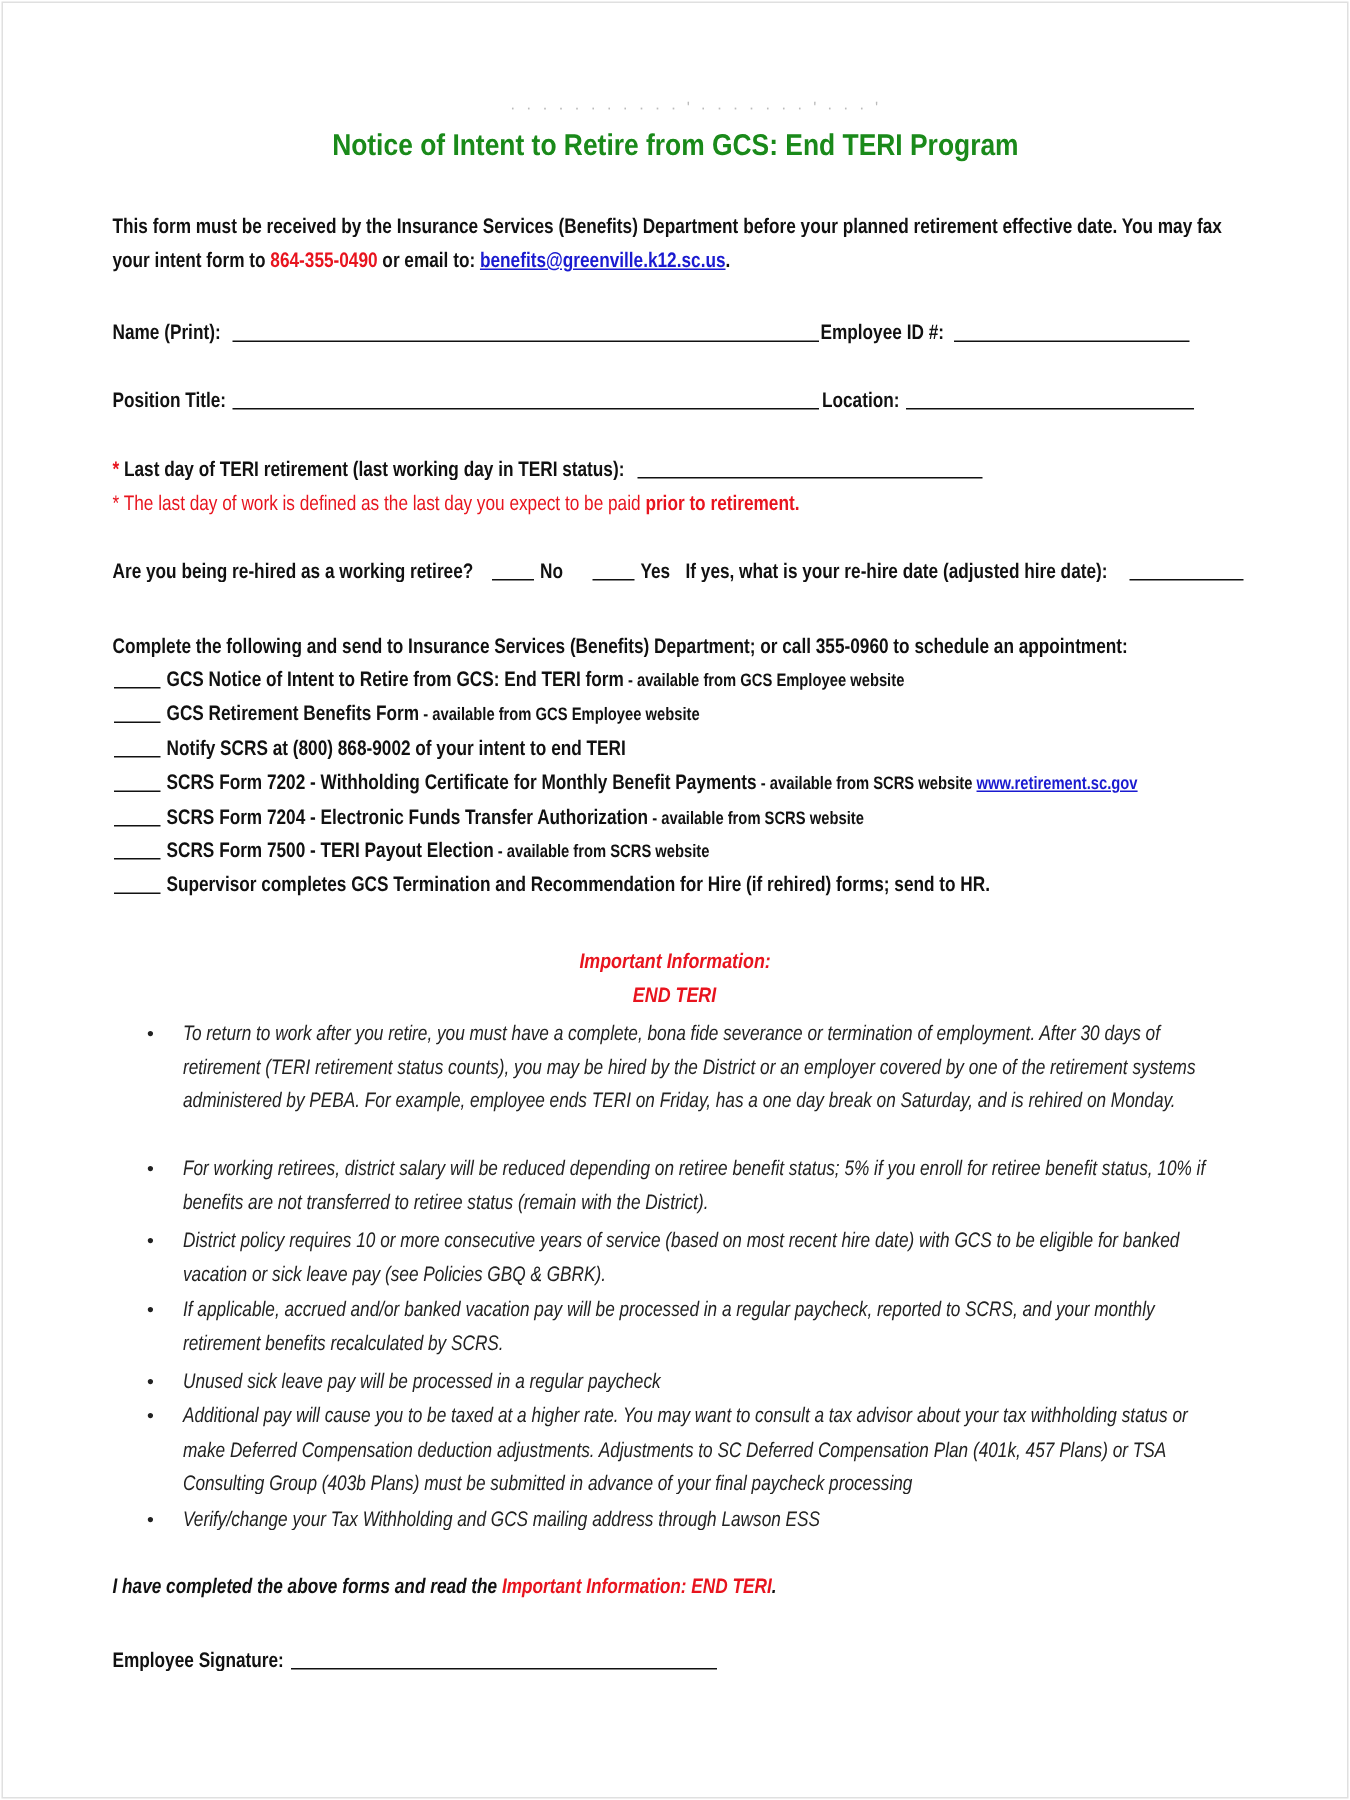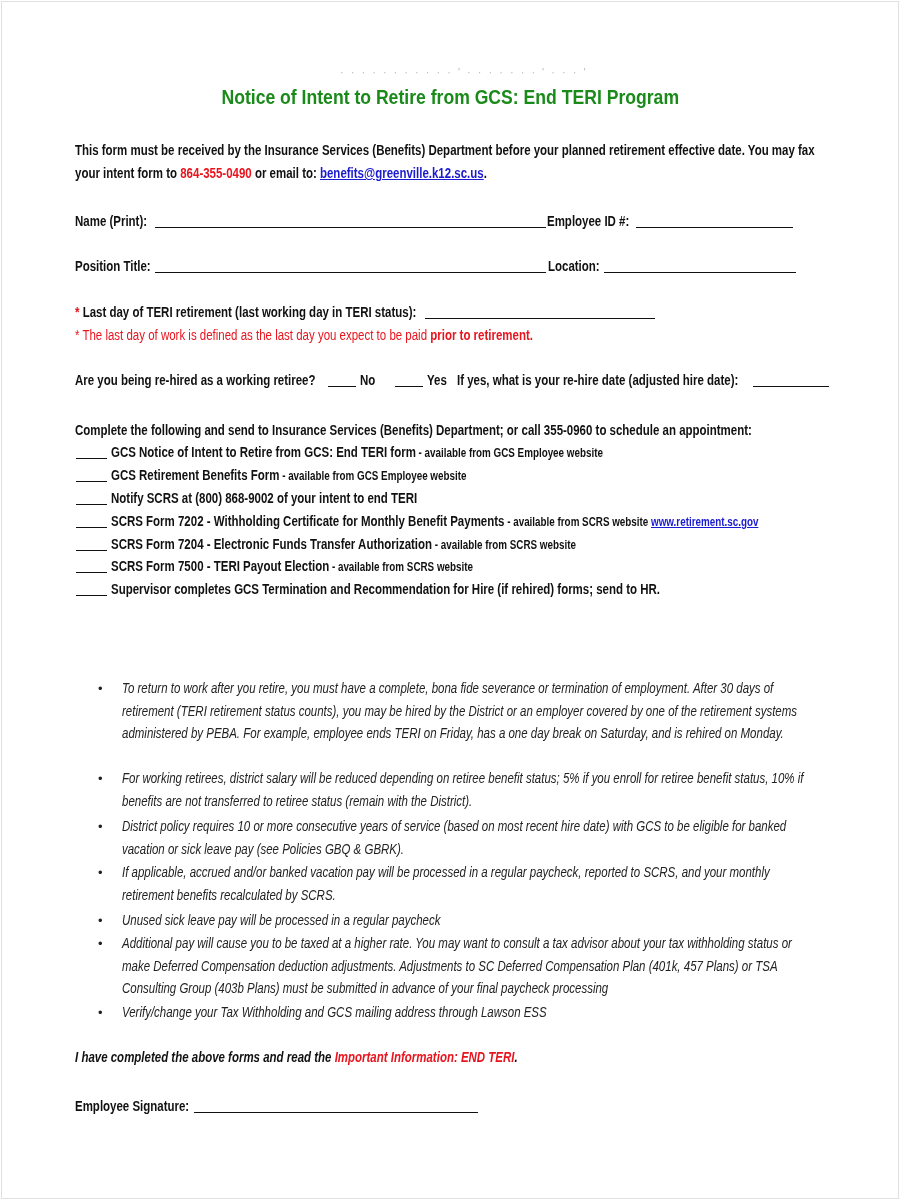--- a/index.html
+++ b/index.html
@@ -120,20 +120,22 @@
   <div class="abs uline" style="left:74px; top:559px; width:31px;"></div>
   <div class="abs txt" style="left:111px; top:558px;">
     <span>SCRS Form 7500 - TERI Payout Election</span><span class="small"> - available from SCRS website</span>
   </div>
 
   <div class="abs uline" style="left:74px; top:582px; width:31px;"></div>
   <div class="abs txt" style="left:111px; top:581px;">
     <span>Supervisor completes GCS Termination and Recommendation for Hire (if rehired) forms; send to HR.</span>
   </div>
 
+  <div class="abs center-red" style="top:632px;"><span>Important Information:</span></div>
+  <div class="abs center-red" style="top:655px;"><span>END TERI</span></div>
 
   <div class="bullet" style="top:681px;">•</div>
   <div class="btext" style="top:677px;">To return to work after you retire, you must have a complete, bona fide severance or termination of employment.  After 30 days of retirement (TERI retirement status counts), you may be hired by the District or an employer covered by one of the retirement systems administered by PEBA.  For example, employee ends TERI on Friday, has a one day break on Saturday, and is rehired on Monday.</div>
 
   <div class="bullet" style="top:771px;">•</div>
   <div class="btext" style="top:767px;">For working retirees, district salary will be reduced depending on retiree benefit status; 5% if you enroll for retiree benefit status, 10% if benefits are not transferred to retiree status (remain with the District).</div>
 
   <div class="bullet" style="top:819px;">•</div>
   <div class="btext" style="top:815px;">District policy requires 10 or more consecutive years of service (based on most recent hire date) with GCS to be eligible for banked vacation or sick leave pay (see Policies GBQ &amp; GBRK).</div>
 

